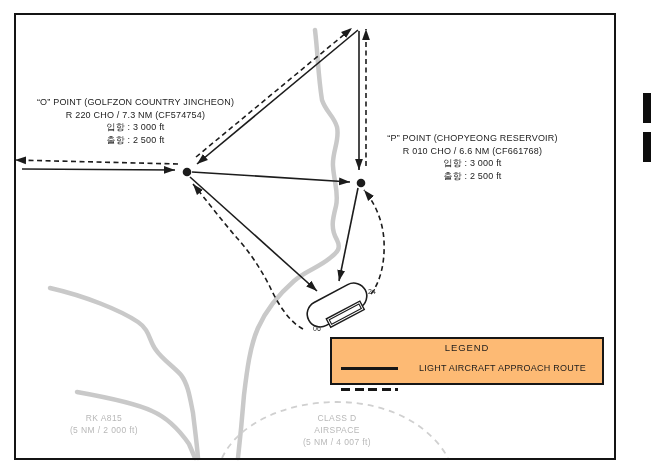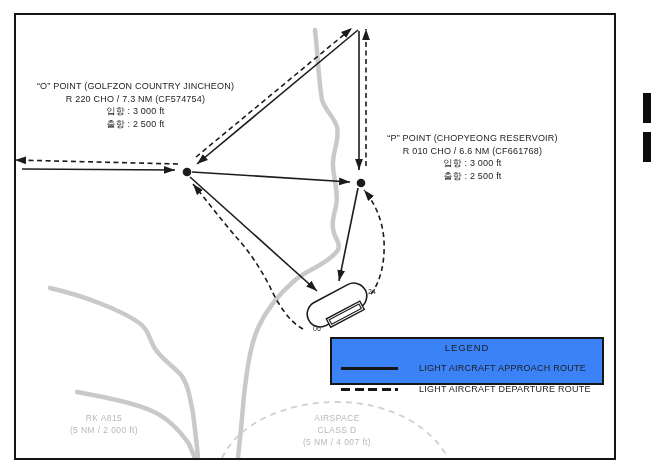--- a/index.html
+++ b/index.html
@@ -10,21 +10,21 @@
   svg.layer{position:absolute;left:0;top:0;width:664px;height:470px;}
   .txtblock{position:absolute;text-align:center;font-size:9px;line-height:12.6px;
             letter-spacing:.2px;color:#1c1c1c;}
   .txtblock div{white-space:nowrap;}
   .graytxt{position:absolute;text-align:center;font-size:8.5px;line-height:11.8px;
            letter-spacing:.4px;color:#b8b8b8;}
   .graytxt div{white-space:nowrap;}
   .rwy-label{position:absolute;font-size:7px;color:#2b2b2b;letter-spacing:.2px;
              width:20px;text-align:center;}
   .legend{position:absolute;left:330px;top:337px;width:270px;height:44px;
-          border:2px solid #161616;background:#3b82f6;}
+          border:2px solid #161616;background:#fdba74;}
   .legend-title{text-align:center;font-size:9.5px;letter-spacing:.9px;margin-top:3px;}
   .legend-row{display:flex;align-items:center;height:12px;padding-left:9px;margin-top:9px;}
   .swatch{width:57px;height:3px;background:#161616;margin-right:21px;flex:none;}
   .swatch.dashed{background:repeating-linear-gradient(90deg,#161616 0 9px,transparent 9px 13.5px);}
   .legend-label{font-size:9px;letter-spacing:.25px;white-space:nowrap;}
   .black-bar{position:absolute;width:8px;background:#0d0d0d;}
 </style>
 </head>
 <body>
 
@@ -71,21 +71,21 @@
       <rect x="321" y="312.25" width="38" height="9.5" fill="#ffffff" stroke="#1c1c1c" stroke-width="1.4"></rect>
       <rect x="323.2" y="314.45" width="33.6" height="5.1" fill="none" stroke="#1c1c1c" stroke-width="1.1"></rect>
     </g>
 
     <circle cx="187" cy="172" r="4.3" fill="#1c1c1c"></circle>
     <circle cx="361" cy="183" r="4.3" fill="#1c1c1c"></circle>
   </svg>
 
   <div class="frame"></div>
 
-  <div class="txtblock" style="left:33px;top:80px;width:205px;">
+  <div class="txtblock" style="left:33px;top:96px;width:205px;">
     <div>“O” POINT (GOLFZON COUNTRY JINCHEON)</div>
     <div>R 220 CHO / 7.3 NM (CF574754)</div>
     <div>입항 : 3 000 ft</div>
     <div>출항 : 2 500 ft</div>
   </div>
 
   <div class="txtblock" style="left:370px;top:132px;width:205px;">
     <div>“P” POINT (CHOPYEONG RESERVOIR)</div>
     <div>R 010 CHO / 6.6 NM (CF661768)</div>
     <div>입항 : 3 000 ft</div>
@@ -94,33 +94,32 @@
 
   <div class="rwy-label" style="left:307px;top:325px;">06</div>
   <div class="rwy-label" style="left:362px;top:288px;">24</div>
 
   <div class="graytxt" style="left:34px;top:413px;width:140px;">
     <div>RK A815</div>
     <div>(5 NM / 2 000 ft)</div>
   </div>
 
   <div class="graytxt" style="left:266px;top:413px;width:142px;">
+    <div>CLASS D</div>
     <div>AIRSPACE</div>
-    <div>CLASS D</div>
     <div>(5 NM / 4 007 ft)</div>
   </div>
 
   <div class="legend">
     <div class="legend-title">LEGEND</div>
     <div class="legend-row">
       <div class="swatch"></div>
       <div class="legend-label">LIGHT AIRCRAFT APPROACH ROUTE</div>
     </div>
     <div class="legend-row">
       <div class="swatch dashed"></div>
-      <div class="legend-label">LIGHT AIRCRAFT DEPARTURE ROUTE</div>
     </div>
   </div>
 
   <div class="black-bar" style="left:643px;top:93px;height:30px;"></div>
   <div class="black-bar" style="left:643px;top:132px;height:30px;"></div>
 
 </div>
 
 </body></html>

